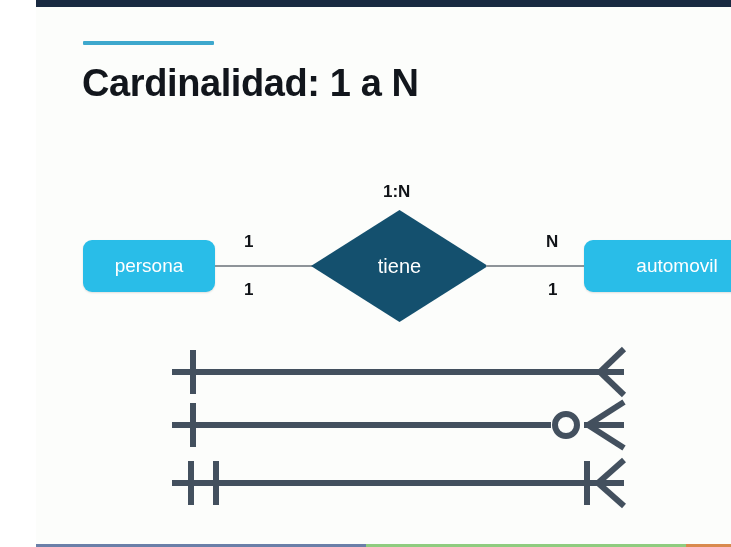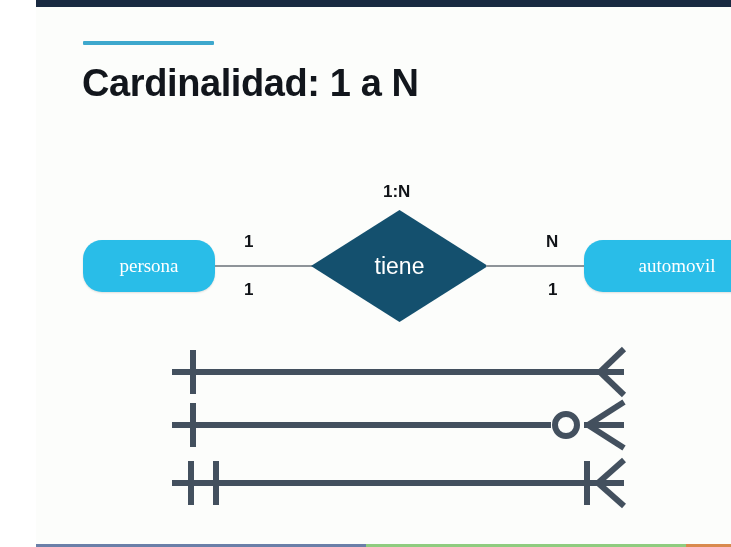--- a/index.html
+++ b/index.html
@@ -67,29 +67,28 @@
 
   
   .er-area {
     position: absolute;
     left: 0; top: 170px;
     width: 731px; height: 165px; text-align: right;
   }
   .entity-box {
     position: absolute;
     height: 52px;
-    border-radius: 19px;
+    border-radius: 9px;
     background: #29bde8;
     color: #ffffff;
     font-size: 19px;
     display: flex;
     align-items: center;
     justify-content: center;
     box-shadow: 0 1px 2px rgba(0,0,0,0.12);
-    font-family: Liberation Serif, serif;
   }
   .entity-persona   { left: 47px;  top: 70px; width: 132px; }
   .entity-automovil { left: 548px; top: 70px; width: 156px; padding-left: 15px; }
 
   .connector {
     position: absolute;
     height: 2px;
     background: #8e9499;
     top: 95px;
   }
@@ -103,21 +102,21 @@
   }
   .diamond svg { display: block; }
   .diamond-label {
     position: absolute;
     left: 0; top: 0;
     width: 177px; height: 112px;
     display: flex;
     align-items: center;
     justify-content: center;
     color: #ffffff;
-    font-size: 23px;
+    font-size: 20px;
   }
 
   .card-label {
     position: absolute;
     font-size: 17px;
     font-weight: bold;
     color: #111418;
   }
   .lbl-ratio      { left: 347px; top: 12px; }
   .lbl-left-top   { left: 208px; top: 62px; }

